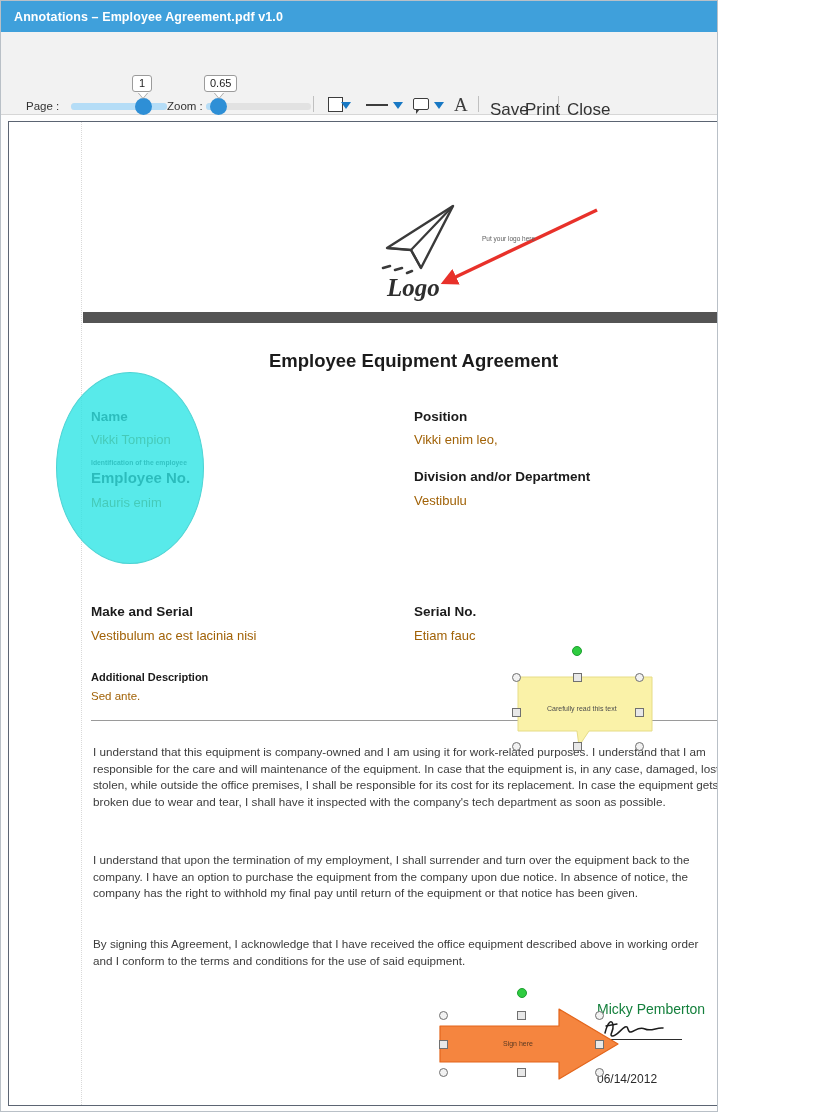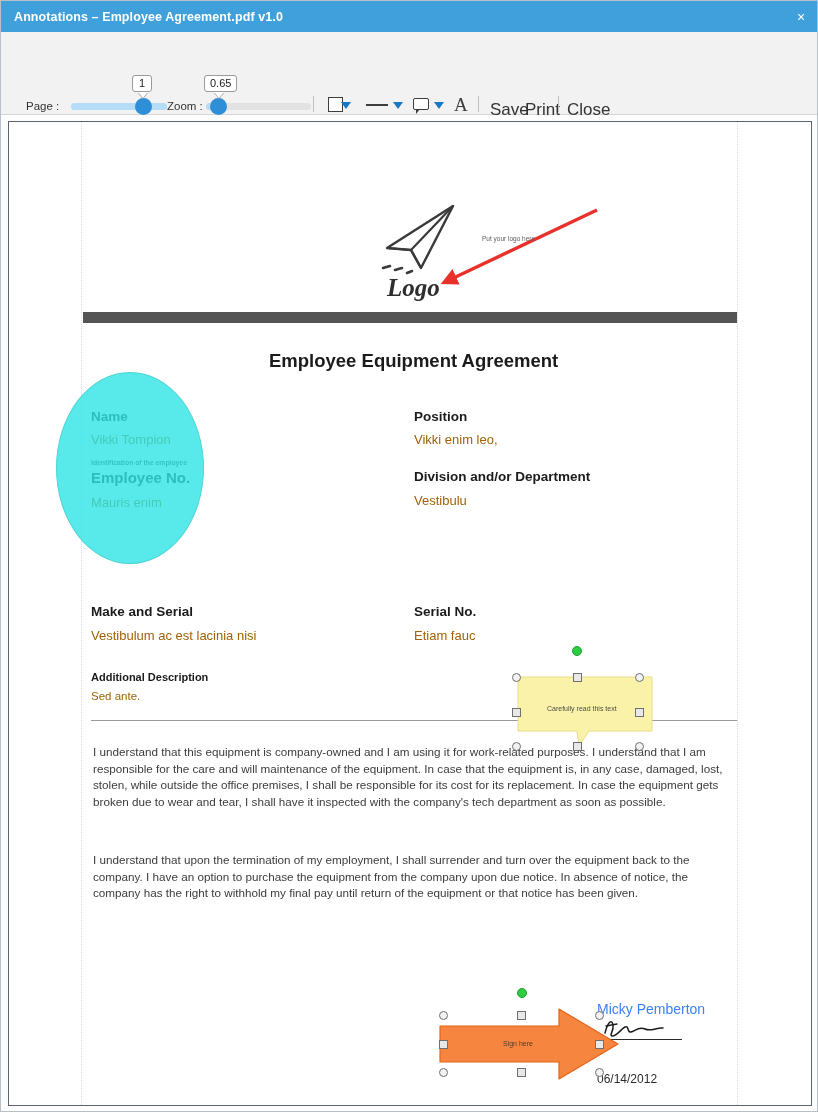--- a/index.html
+++ b/index.html
@@ -5,21 +5,21 @@
   * { box-sizing: border-box; }
   html, body {
     margin: 0; padding: 0;
     width: 818px; height: 1112px;
     background: #ffffff;
     font-family: "Liberation Sans", sans-serif;
     overflow: hidden;
   }
   #app {
     position: relative;
-    width: 818px; height: 1112px;
+    width: 718px; height: 1112px;
     background: #fdfdfd;
     border: 1px solid #b9c0c7;
     overflow: hidden;
   }
 
   
   .titlebar {
     position: absolute; left: 0; top: 0;
     width: 818px; height: 31px;
     background: #3FA0DB;
@@ -220,21 +220,21 @@
   }
   .para {
     position: absolute;
     font-size: 11.7px;
     line-height: 1.42;
     color: #3c3c3c;
     text-align: left;
   }
   .sig-name {
     position: absolute;
-    font-size: 14px; color: #3b82f6;
+    font-size: 14px; color: #15803d;
     white-space: nowrap;
   }
   .sig-date {
     position: absolute;
     font-size: 12px; color: #2b2b2b;
     white-space: nowrap;
   }
   .sig-rule {
     position: absolute;
     border-bottom: 1px solid #2b2b2b;
@@ -376,20 +376,21 @@
       <div class="fld-label" style="left:405px; top:482px;">Serial No.</div>
       <div class="fld-value" style="left:405px; top:506px;">Etiam fauc</div>
 
       <div class="fld-label" style="left:82px; top:549px; font-size:11px;">Additional Description</div>
       <div class="fld-value" style="left:82px; top:568px; font-size:11.5px;">Sed ante.</div>
 
       <div class="hr-line" style="left:82px; top:598px; width:646px;"></div>
 
       <div class="para" style="left:84px; top:622px; width:634px;">I understand that this equipment is company-owned and I am using it for work-related purposes. I understand that I am responsible for the care and will maintenance of the equipment. In case that the equipment is, in any case, damaged, lost, stolen, while outside the office premises, I shall be responsible for its cost for its replacement. In case the equipment gets broken due to wear and tear, I shall have it inspected with the company's tech department as soon as possible.</div>
       <div class="para" style="left:84px; top:730px; width:638px;">I understand that upon the termination of my employment, I shall surrender and turn over the equipment back to the company. I have an option to purchase the equipment from the company upon due notice. In absence of notice, the company has the right to withhold my final pay until return of the equipment or that notice has been given.</div>
+      <div class="para" style="left:84px; top:814px; width:626px;">By signing this Agreement, I acknowledge that I have received the office equipment described above in working order and I conform to the terms and conditions for the use of said equipment.</div>
 
       <svg style="position:absolute; left:508px; top:554px;" width="136" height="78" viewBox="0 0 136 78">
         <path d="M1,1 H135 V55 H72 L62 70 L60 55 H1 Z" fill="#FAF2A8" stroke="#E6DC86" stroke-width="1"></path>
       </svg>
       <div class="ann-note-text" style="left:538px; top:583px;">Carefully read this text</div>
 
       <div class="handle-rot" style="left:563px; top:524px;"></div>
       <div class="handle-circ" style="left:503px; top:551px;"></div>
       <div class="handle-sq" style="left:564px; top:551px;"></div>
       <div class="handle-circ" style="left:626px; top:551px;"></div>

